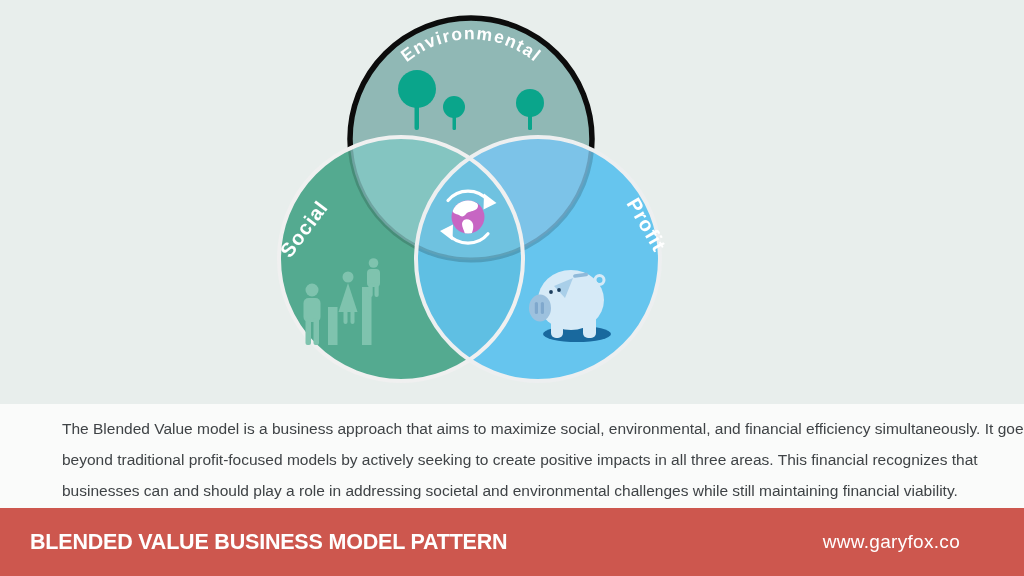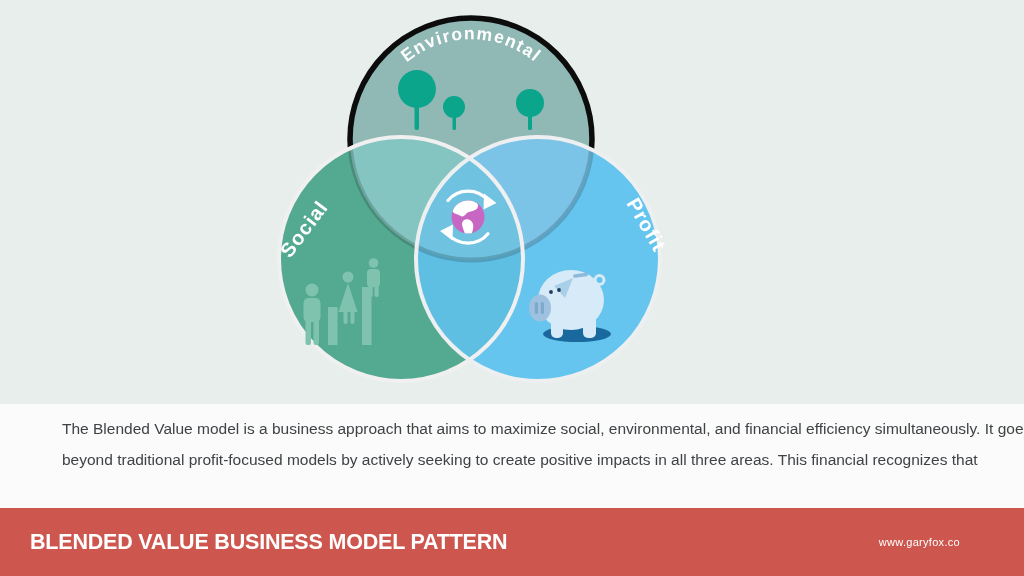--- a/index.html
+++ b/index.html
@@ -27,21 +27,21 @@
     position:absolute;left:0;top:508px;width:1024px;height:68px;
     background:#cd574e;
     display:flex;align-items:center;justify-content:space-between;
     box-sizing:border-box;
     padding:0 64px 0 30px;
   }
   .footer-title{
     color:#ffffff;font-size:21.5px;font-weight:700;letter-spacing:-0.2px;
   }
   .footer-site{
-    color:#ffffff;font-size:11px;font-weight:400;letter-spacing:0.3px;
+    color:#ffffff;font-size:19px;font-weight:400;letter-spacing:0.3px;
   }
   .venn-label{
     font-family:"Liberation Sans",sans-serif;
     font-weight:700;fill:#ffffff;
   }
 </style>
 </head>
 <body>
 
 <div class="page">
@@ -151,20 +151,21 @@
         <textPath href="#envArc" startOffset="50%" text-anchor="middle">Environmental</textPath>
       </text>
       <text class="venn-label" font-size="20" letter-spacing="1" transform="translate(290,259) rotate(-53)">Social</text>
       <text class="venn-label" font-size="20" letter-spacing="1" transform="translate(626,203) rotate(60)">Profit</text>
     </svg>
   </div>
 
   <div class="description-section">
     <div class="description-line">The Blended Value model is a business approach that aims to maximize social, environmental, and financial efficiency simultaneously. It goes</div>
     <div class="description-line">beyond traditional profit-focused models by actively seeking to create positive impacts in all three areas. This financial recognizes that</div>
+    <div class="description-line">businesses can and should play a role in addressing societal and environmental challenges while still maintaining financial viability.</div>
   </div>
 
   <div class="footer-bar">
     <div class="footer-title">BLENDED VALUE BUSINESS MODEL PATTERN</div>
     <div class="footer-site">www.garyfox.co</div>
   </div>
 
 </div>
 
 </body></html>

